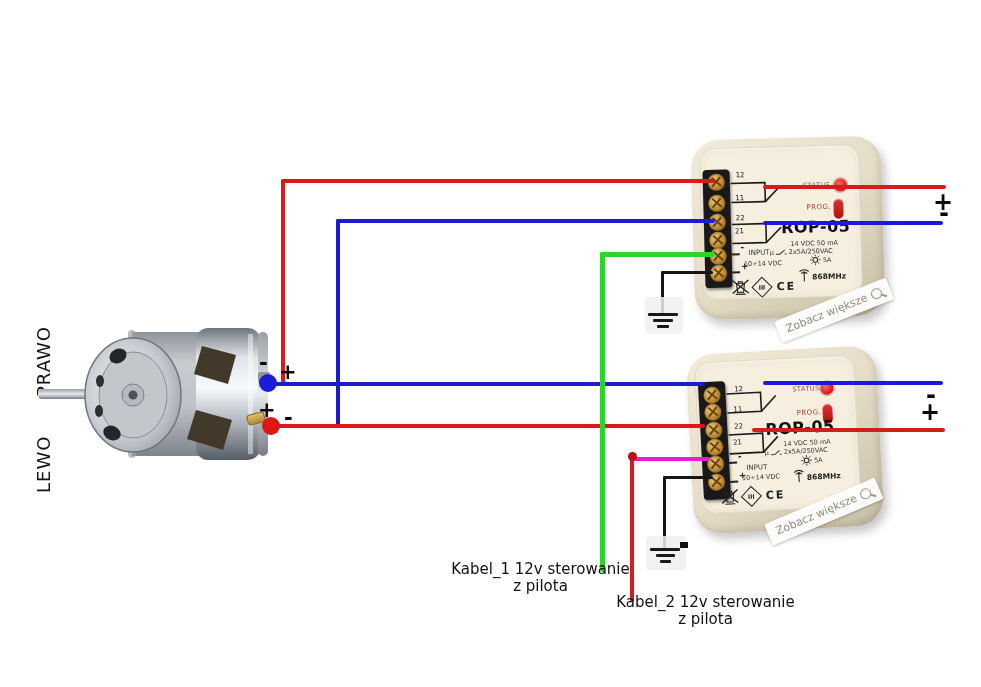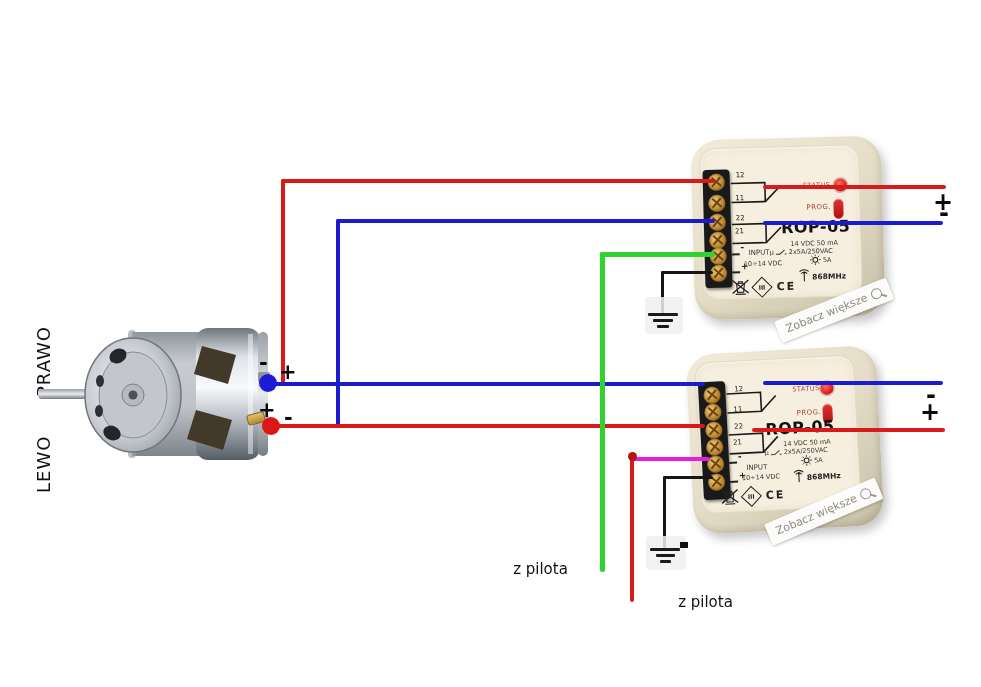--- a/index.html
+++ b/index.html
@@ -306,19 +306,21 @@
   <span class="mark" style="left:279px;top:362px;">+</span>
   <span class="mark" style="left:258px;top:400px;">+</span>
   <span class="mark" style="left:284px;top:408px;">-</span>
 
   <span class="mark big" style="left:933px;top:190px;">+</span>
   <span class="mark big" style="left:939px;top:201px;">-</span>
   <span class="mark big" style="left:926px;top:383px;">-</span>
   <span class="mark big" style="left:920px;top:400px;">+</span>
 
   <div class="cable" style="left:448px;top:561px;">
+    <div>Kabel_1  12v sterowanie</div>
     <div>z pilota</div>
   </div>
   <div class="cable" style="left:613px;top:594px;">
+    <div>Kabel_2  12v sterowanie</div>
     <div>z pilota</div>
   </div>
 
 </div>
 
 </body></html>

